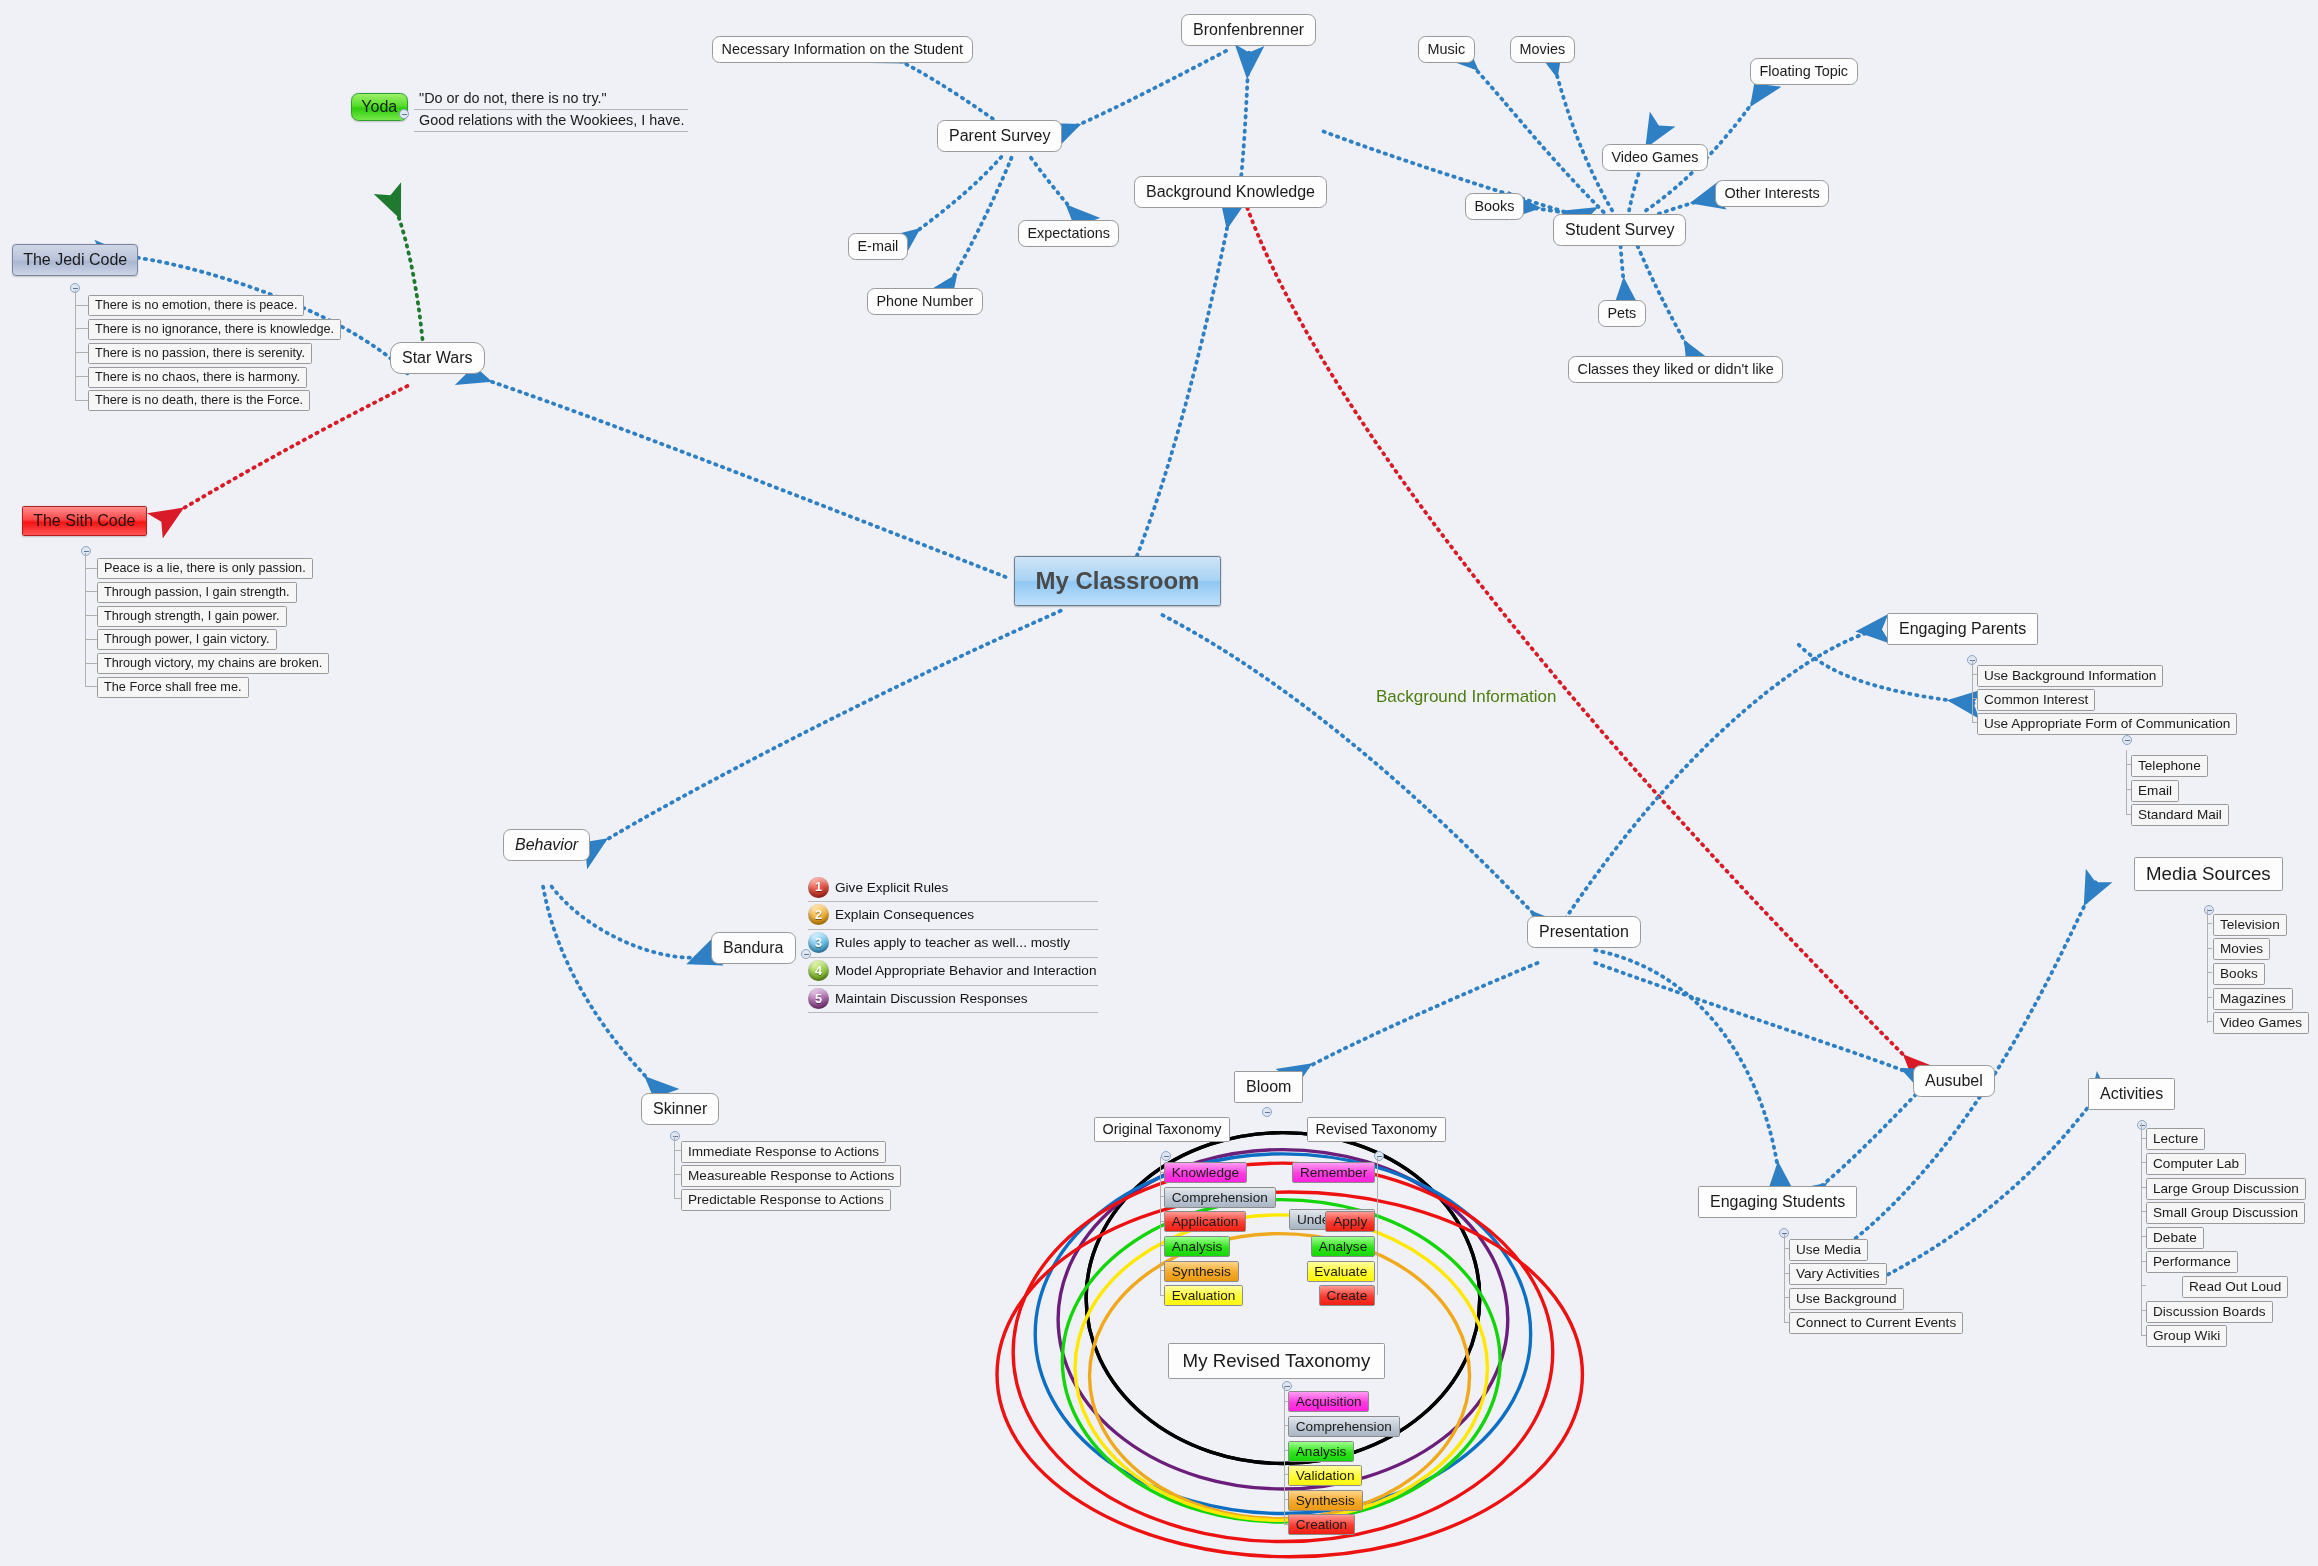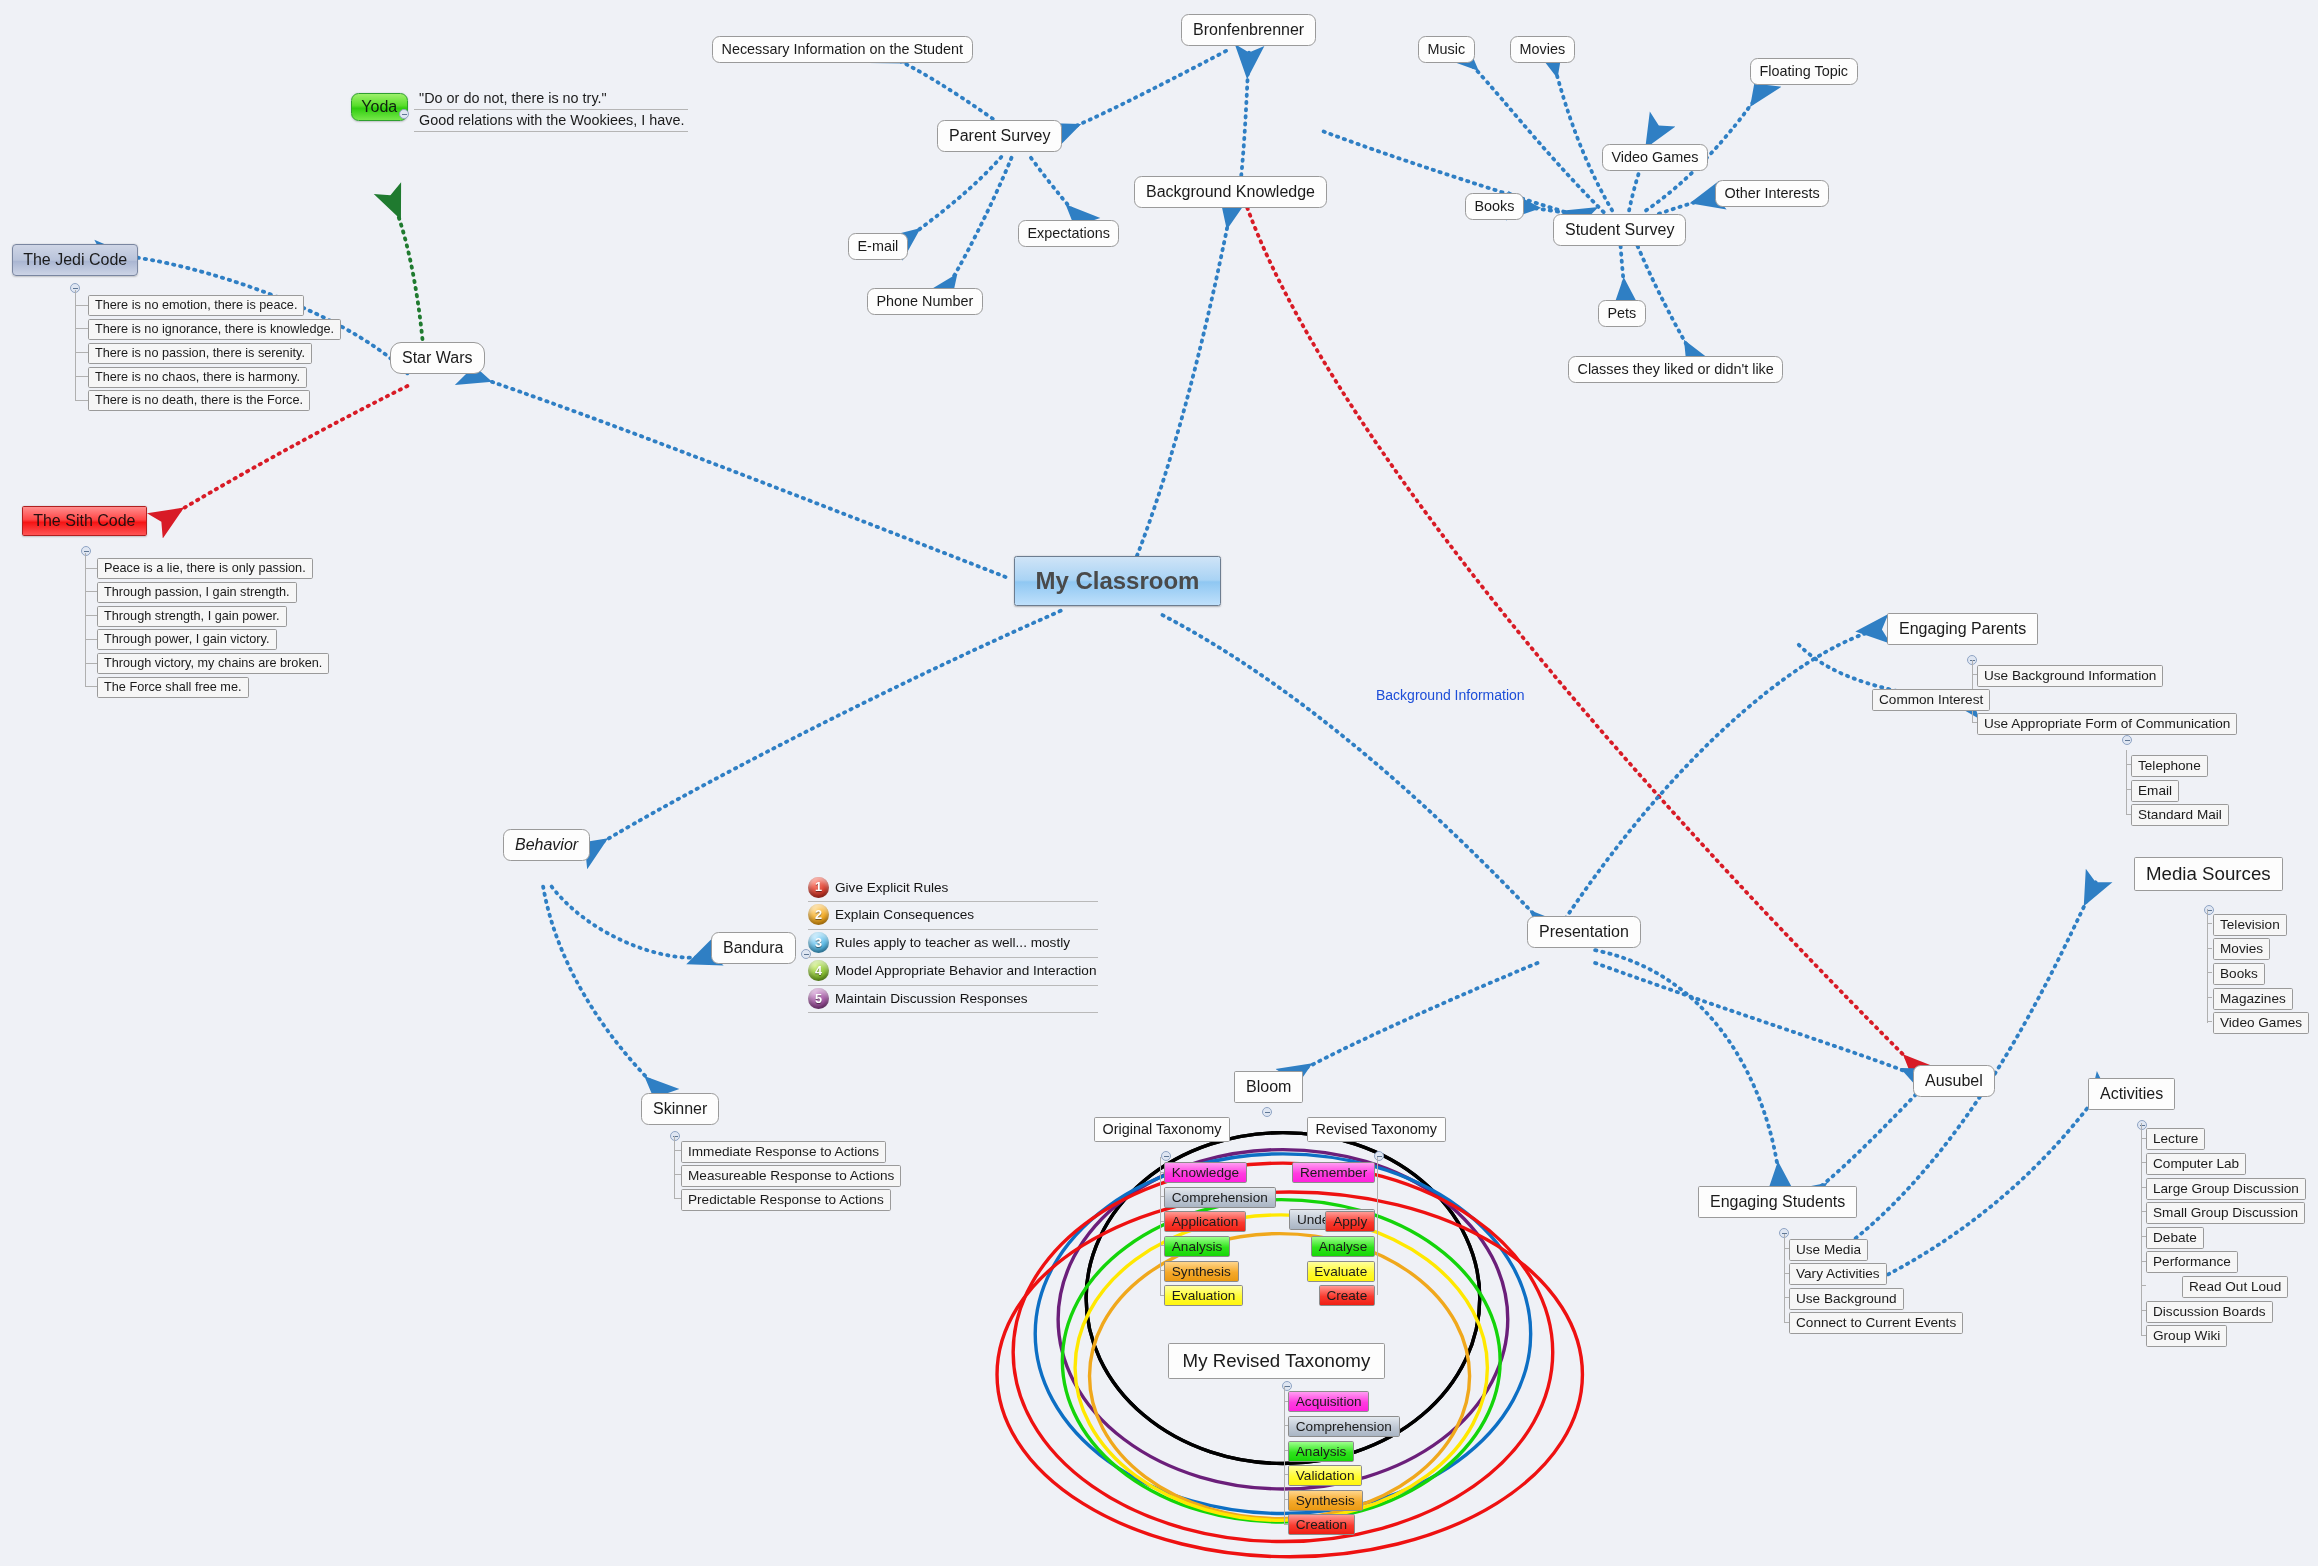--- a/index.html
+++ b/index.html
@@ -79,21 +79,21 @@
     box-shadow:inset 0 -3.4px 5.1px rgba(0,0,0,.35), inset 0 3.4px 4.2px rgba(255,255,255,.55);
     text-shadow:0 0.8px 0.8px rgba(0,0,0,.5);
   }
   .ico1{background:radial-gradient(circle at 34% 28%,#ff8a7a,#d8392a 62%,#9e1e12);}
   .ico2{background:radial-gradient(circle at 34% 28%,#ffd98a,#f5a81a 62%,#c07a05);}
   .ico3{background:radial-gradient(circle at 34% 28%,#bfe9ff,#52b9e8 62%,#2079ab);}
   .ico4{background:radial-gradient(circle at 34% 28%,#d3f08a,#86c22c 62%,#4f7e12);}
   .ico5{background:radial-gradient(circle at 34% 28%,#d8a8d8,#9e4f9e 62%,#5f2060);}
   .icon-label{font-size:13.6px;color:#141414;white-space:nowrap;}
 
-  .relation-label{position:absolute;font-size:14px;color:#1d4ed8;white-space:nowrap;}
+  .relation-label{position:absolute;font-size:17px;color:#4d7c0f;white-space:nowrap;}
 
   
   .handle{
     position:absolute;width:10.2px;height:10.2px;border-radius:50%;
     background:#dfe6f2;border:0.8px solid #8fa4c4;box-sizing:border-box;
   }
   .handle:after{content:"";position:absolute;left:1.7px;top:3.8px;width:5.1px;height:0.8px;background:#5f7795;}
 </style>
 </head>
 <body>
@@ -354,21 +354,21 @@
       <div class="node sq bl red" style="left: 1288px; top: 1514px; padding: 2.5px 6.8px; font-size: 13.6px;">Creation</div>
     </div>
 
   <div class="node sq branch" style="left:1887px;top:613px;background:#fdfdfd;">Engaging Parents</div>
   <div class="handle" style="left:1967px;top:655px;"></div>
   <div id="ep-items">
       <div style="position: absolute; left: 1972px; top: 660px; width: 0.8px; height: 63px; background: rgb(176, 176, 176);"></div>
       <div style="position: absolute; left: 1972px; top: 674px; width: 5.1px; height: 0.8px; background: rgb(176, 176, 176);"></div>
       <div class="node leaf sq" style="left: 1977px; top: 665px; padding: 3.4px 6px; font-size: 13.6px;">Use Background Information</div>
       <div style="position: absolute; left: 1972px; top: 698px; width: 5.1px; height: 0.8px; background: rgb(176, 176, 176);"></div>
-      <div class="node leaf sq" style="left: 1872px; top: 689px; padding: 3.4px 6px; font-size: 13.6px;">Common Interest</div>
+      <div class="node leaf sq" style="left: 1977px; top: 689px; padding: 3.4px 6px; font-size: 13.6px;">Common Interest</div>
       <div style="position: absolute; left: 1972px; top: 722px; width: 5.1px; height: 0.8px; background: rgb(176, 176, 176);"></div>
       <div class="node leaf sq" style="left: 1977px; top: 713px; padding: 3.4px 6px; font-size: 13.6px;">Use Appropriate Form of Communication</div>
     </div>
   <div class="handle" style="left:2122px;top:735px;"></div>
   <div id="ep-comm">
       <div style="position: absolute; left: 2126px; top: 750px; width: 0.8px; height: 64px; background: rgb(176, 176, 176);"></div>
       <div style="position: absolute; left: 2126px; top: 764px; width: 5.1px; height: 0.8px; background: rgb(176, 176, 176);"></div>
       <div class="node leaf sq" style="left: 2131px; top: 755px; padding: 3.4px 6px; font-size: 13.6px;">Telephone</div>
       <div style="position: absolute; left: 2126px; top: 789px; width: 5.1px; height: 0.8px; background: rgb(176, 176, 176);"></div>
       <div class="node leaf sq" style="left: 2131px; top: 780px; padding: 3.4px 6px; font-size: 13.6px;">Email</div>

